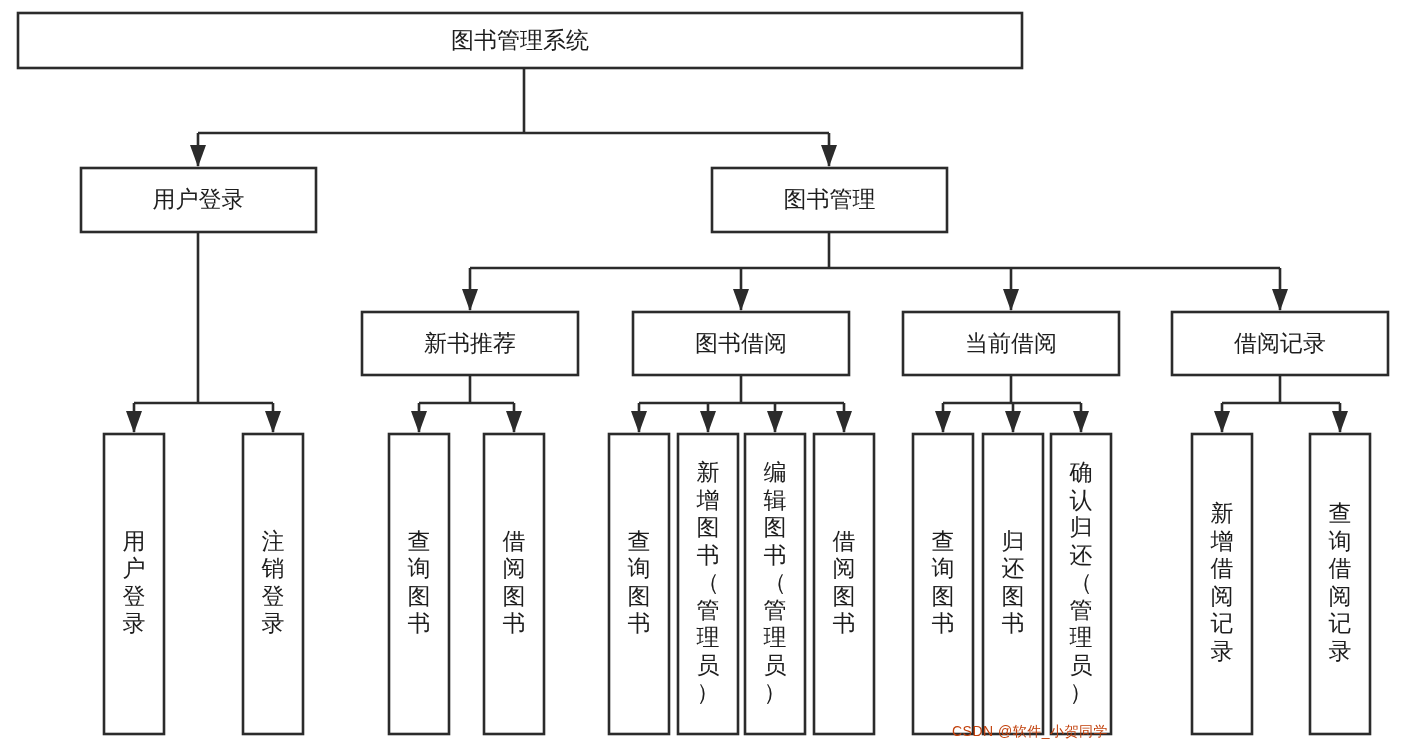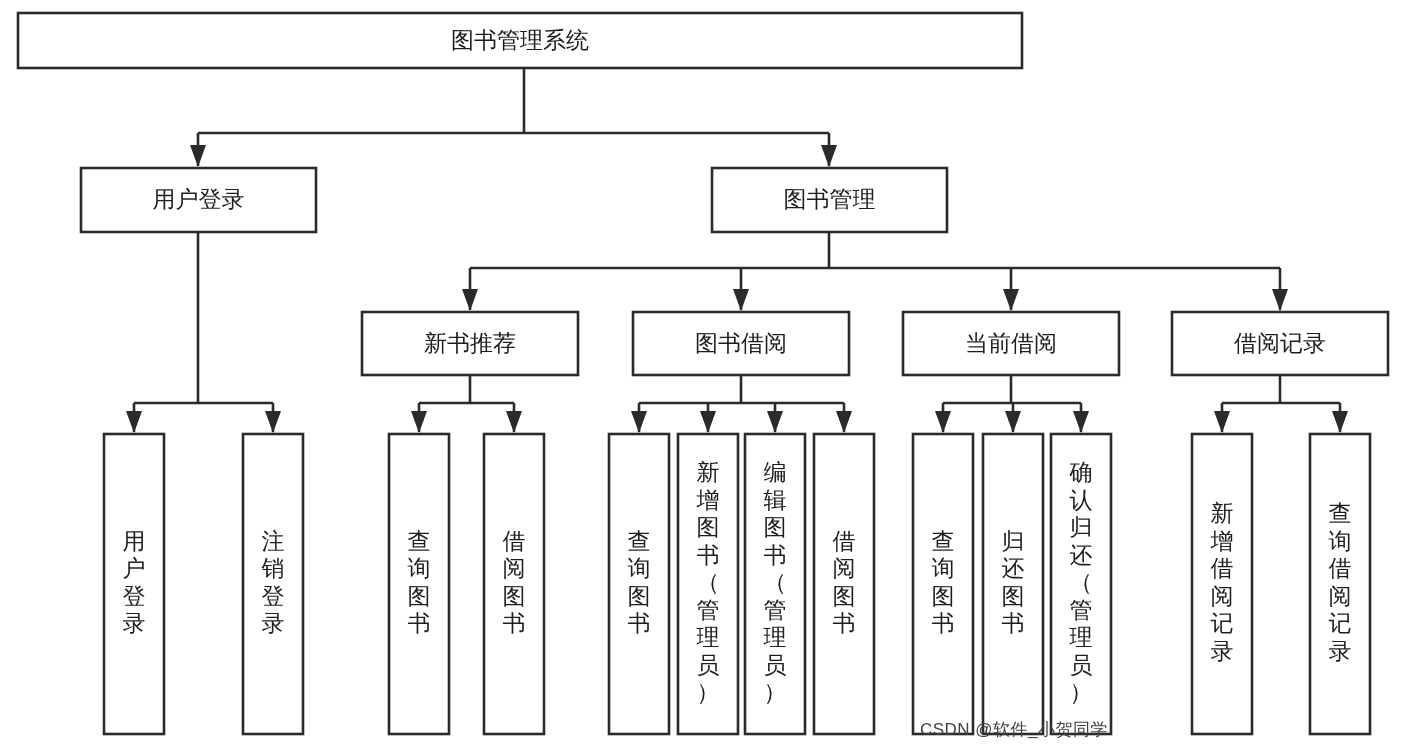--- a/index.html
+++ b/index.html
@@ -58,22 +58,22 @@
     fill: #1d1d1d;
     text-anchor: middle;
     dominant-baseline: middle;
     white-space: pre;
   }
   .watermark-text {
     position: absolute;
     right: 14px;
     bottom: 6px;
     font-family: "Liberation Sans", "DejaVu Sans", sans-serif;
-    font-size: 17px;
-    color: #404040;
+    font-size: 14px;
+    color: #c2410c;
     letter-spacing: 0.5px;
     user-select: none;
     pointer-events: none;
     white-space: nowrap;
   }
 </style>
 </head>
 <body>
 
 <div id="diagram-root">

